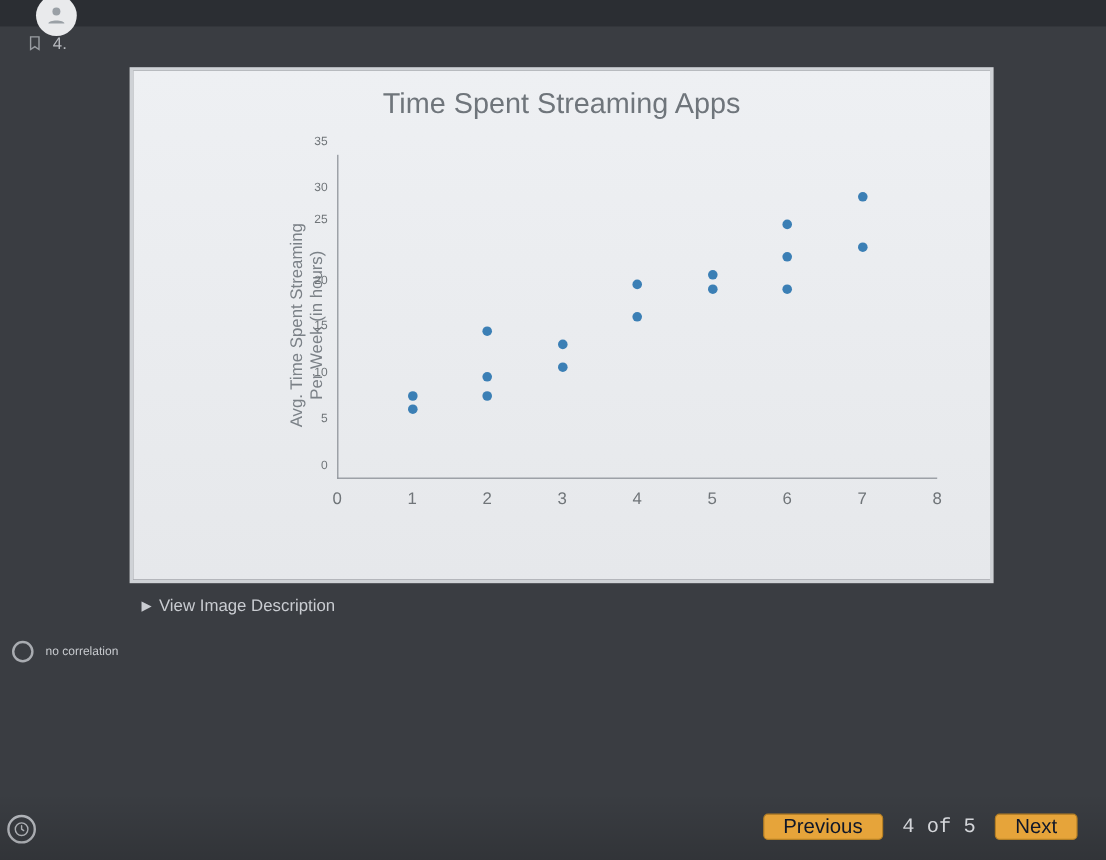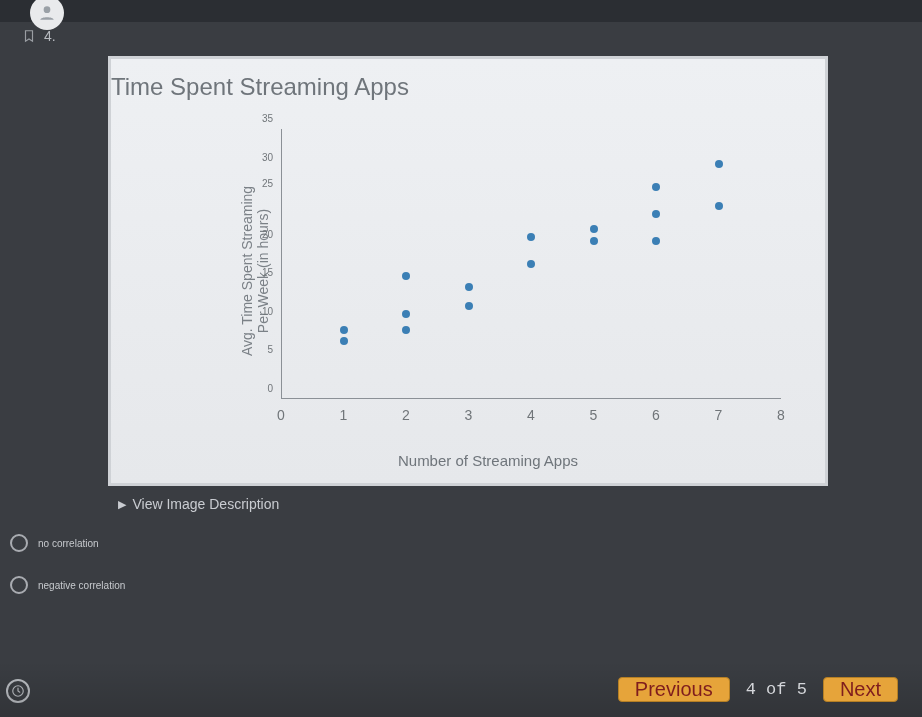--- a/index.html
+++ b/index.html
@@ -30,21 +30,21 @@
   .bookmark-icon { width:14px; height:16px; }
 
   .chart-panel {
     margin: 6px 0 0 108px;
     width: 720px; height: 430px;
     background: linear-gradient(#eef0f3,#e6e8eb);
     border: 3px solid #cfd2d6;
     position: relative;
     color: #6d7379;
   }
-  .chart-title { font-size:24px; color:#6f757b; padding-top:14px; font-weight:400; }
+  .chart-title { text-align:center; font-size:24px; color:#6f757b; padding-top:14px; font-weight:400; }
 
   .plot-wrap { position:absolute; left:60px; top:60px; right:20px; bottom:60px; }
   .ylabel {
     position:absolute; left:-46px; top:50%; transform: translateY(-50%) rotate(-90deg);
     transform-origin: center; font-size:14px; color:#7b8187; white-space:pre; text-align:center; width:260px;
   }
   .xlabel { position:absolute; left:0; right:0; bottom:-46px; text-align:center; font-size:15px; color:#6f757b; }
   .plot { position:absolute; left:110px; top:10px; width:500px; height:270px; }
   .axis-line { position:absolute; background:#8b9096; }
   .y-axis { left:0; top:0; bottom:0; width:1px; }
@@ -60,23 +60,23 @@
   .answer { display:flex; align-items:center; gap:10px; font-size:10px; color:#c7cace; cursor:pointer; }
   .radio { width:18px; height:18px; border:2px solid #a9acb1; border-radius:50%; flex:0 0 auto; }
 
   .footer {
     position:absolute; left:0; right:0; bottom:0; height:56px;
     display:flex; align-items:center; justify-content:flex-end; gap:16px;
     padding-right:24px;
     background: linear-gradient(rgba(0,0,0,0), rgba(0,0,0,0.15));
   }
   .btn {
-    background:#e6a43a; color:#7f1d1d;
+    background:#e6a43a; color:#0f172a;
     border:1px solid #b57f24; border-radius:4px;
-    padding:0 16px; font-size:20px; cursor:pointer;
+    padding:0 16px; font-size:17px; cursor:pointer;
   }
   .progress { color:#d4d6da; font-size:17px;font-family:Liberation Mono, monospace; }
 
   .corner-icon {
     position:absolute; left:6px; bottom:14px;
     width:24px; height:24px; border:2px solid #b9bcc1; border-radius:50%;
     display:flex; align-items:center; justify-content:center; color:#b9bcc1; font-size:13px;
   }
 </style>
 </head>
@@ -133,37 +133,32 @@
         <div class="dot" style="left: 250px; bottom: 162px;"></div>
         <div class="dot" style="left: 250px; bottom: 135px;"></div>
         <div class="dot" style="left: 312.5px; bottom: 169.714px;"></div>
         <div class="dot" style="left: 312.5px; bottom: 158.143px;"></div>
         <div class="dot" style="left: 375px; bottom: 212.143px;"></div>
         <div class="dot" style="left: 375px; bottom: 185.143px;"></div>
         <div class="dot" style="left: 375px; bottom: 158.143px;"></div>
         <div class="dot" style="left: 437.5px; bottom: 235.286px;"></div>
         <div class="dot" style="left: 437.5px; bottom: 192.857px;"></div>
       </div>
-    <div class="xlabel">Number of Streaming Apps</div>
   </div>
 </div>
 
 <div class="view-desc">
   <span class="tri">▶</span>
   <span>View Image Description</span>
 </div>
 
 <div class="answers">
   <label class="answer">
     <span class="radio"></span>
     <span>no correlation</span>
-  </label>
-  <label class="answer">
-    <span class="radio"></span>
-    <span>negative correlation</span>
   </label>
 </div>
 
 <div class="corner-icon">
   <svg width="14" height="14" viewBox="0 0 24 24">
       <circle cx="12" cy="12" r="9" fill="none" stroke="#b9bcc1" stroke-width="2"></circle>
       <path d="M12 7v5l3 2" stroke="#b9bcc1" stroke-width="2" fill="none" stroke-linecap="round"></path>
     </svg>
 </div>
 

